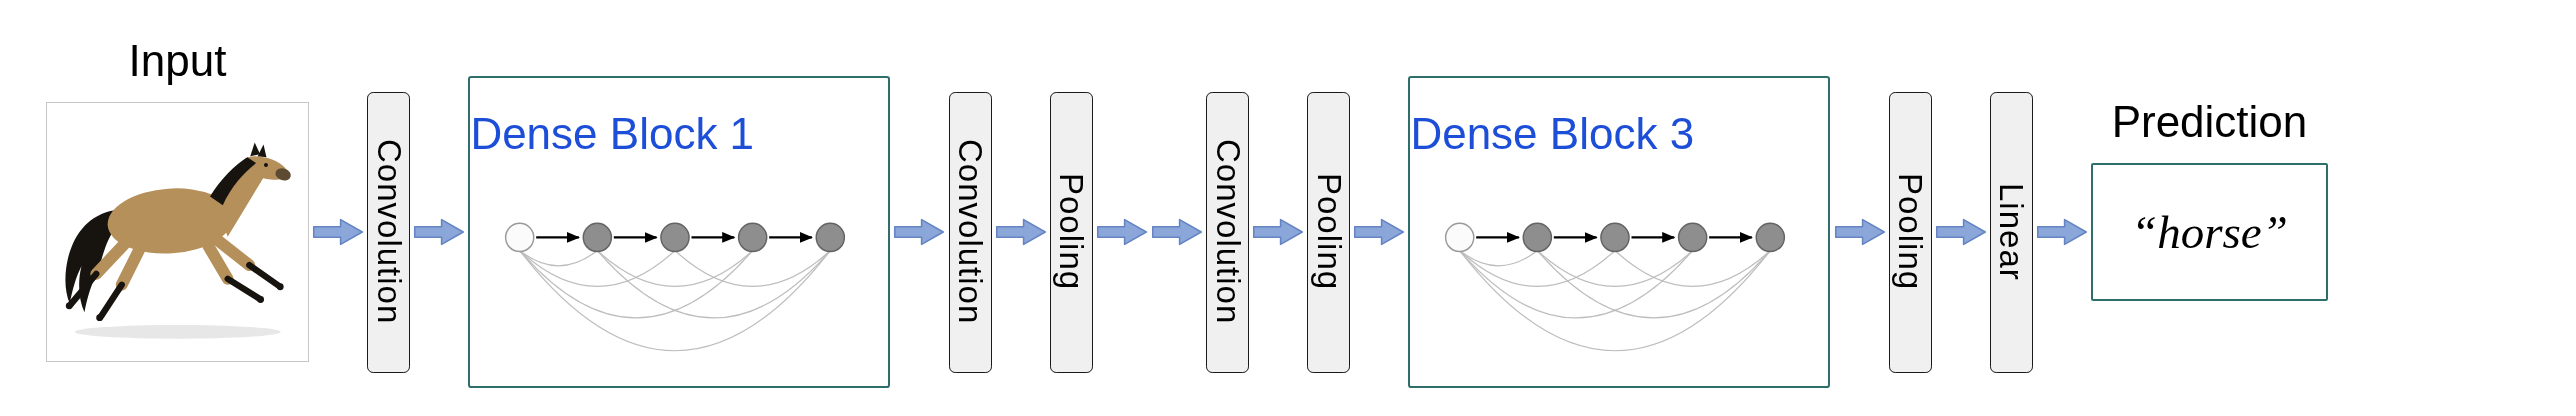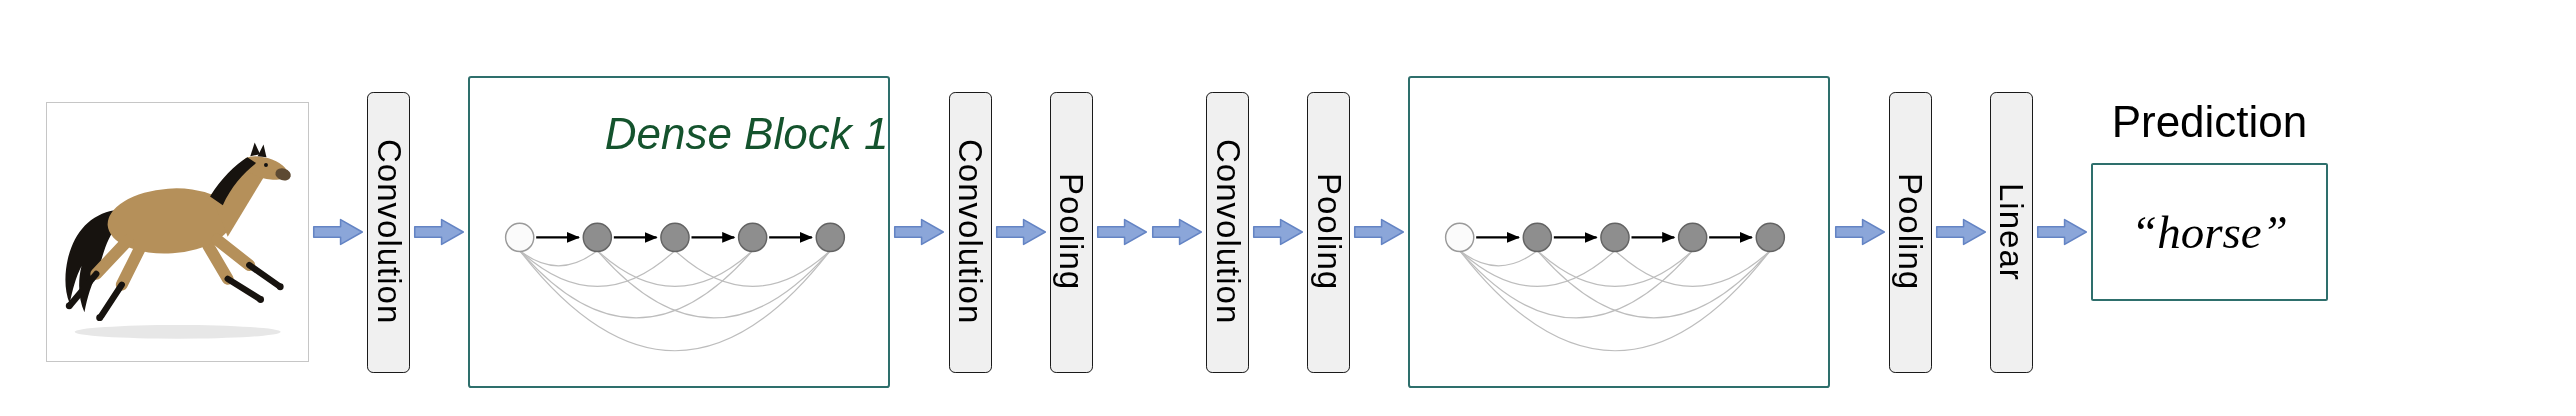--- a/index.html
+++ b/index.html
@@ -55,21 +55,21 @@
 
   .dense-block {
     position: relative; flex: 0 0 auto; box-sizing: border-box;
     width: 422px; height: 312px;
     background: #fff;
     border: 2.1px solid var(--dense_border, #2e6f6c);
     border-radius: 3.1px;
   }
   .db-title {
     position: absolute; top: 31px; left: 0; width: 100%;
-    text-align: right; font-size: 44px; color: #14532d; font-style: italic;
+    text-align: left; font-size: 44px; color: #1d4ed8;
   }
   .db-canvas {
     position: absolute; left: 5.2px; bottom: 3.1px;
     width: calc(100% - 10.3px); height: auto;
     overflow: visible;
   }
   .curve { fill: none; stroke: var(--curve, #bdbdbd); stroke-width: 2.5; }
   .conn  { stroke: var(--connector, #000); stroke-width: 4.5; }
   #ah path { fill: var(--connector, #000); }
   .node { fill: var(--node_fill, #8e8e8e); stroke: var(--node_stroke, #636363); stroke-width: 3; }
@@ -130,20 +130,21 @@
     <g id="block-arrow">
       <path class="arrow-shape" d="M3,21 L55,21 L55,7 L97,31 L55,55 L55,41 L3,41 Z"></path>
     </g>
   </defs>
 </svg>
 
 <div class="canvas">
   <div class="flow">
 
     <div class="group">
+      <div class="io-label">Input</div>
       <div class="photo">
         <svg viewBox="0 0 500 470">
           <ellipse class="h-shadow" cx="250" cy="438" rx="210" ry="14"></ellipse>
           <path class="h-leg-upper" d="M176,262 L136,342"></path>
           <path class="h-leg-lower" d="M136,342 L94,406"></path>
           <circle class="h-hoof" cx="91" cy="409" r="7"></circle>
           <path class="h-leg-upper" d="M312,262 L352,330"></path>
           <path class="h-leg-lower" d="M352,330 L416,370"></path>
           <circle class="h-hoof" cx="419" cy="372" r="7"></circle>
           <path class="h-dark" d="M122,190 C70,198 38,238 26,290 C20,316 18,352 30,380 C36,352 42,328 54,304 C46,336 48,372 60,398 C66,368 74,340 88,314 C98,280 106,242 130,220 Z"></path>
@@ -219,20 +220,21 @@
 
     <div class="vbox">
       <span class="vtext">Pooling</span>
     </div>
 
     <svg class="arrow" viewBox="0 0 100 62">
         <use href="#block-arrow"></use>
       </svg>
 
     <div class="dense-block">
+      <div class="db-title">Dense Block 3</div>
       <svg class="db-canvas" viewBox="0 0 840 340">
           <use href="#dense-internals"></use>
         </svg>
     </div>
 
     <svg class="arrow" viewBox="0 0 100 62">
         <use href="#block-arrow"></use>
       </svg>
 
     <div class="vbox">

